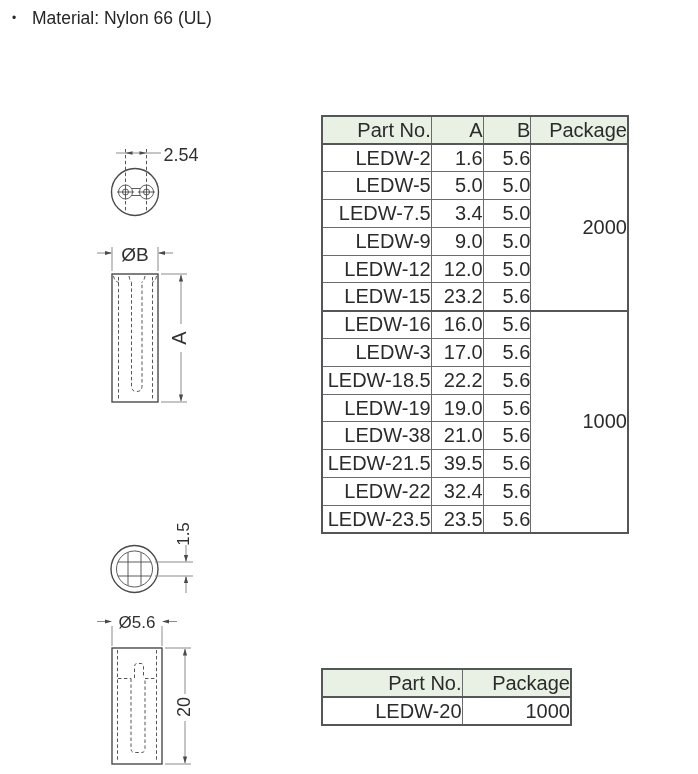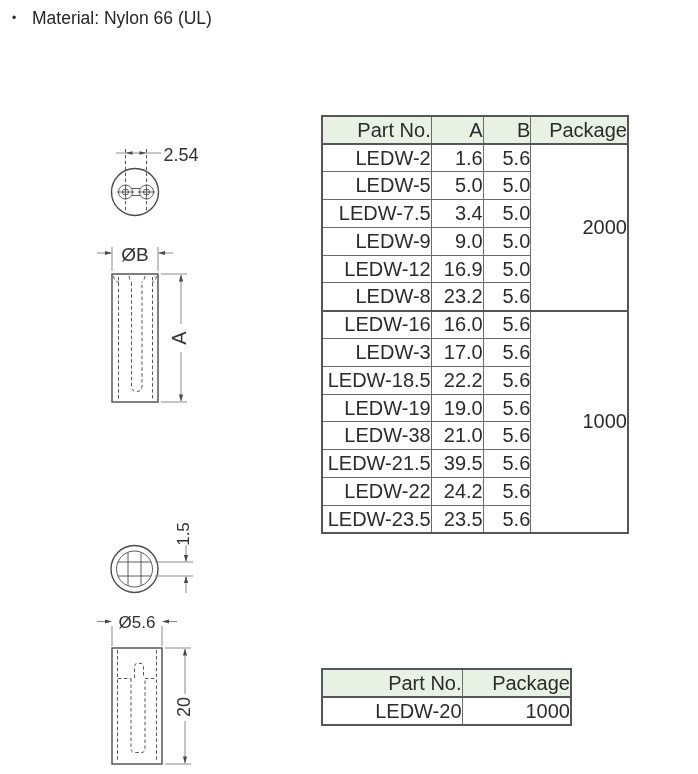--- a/index.html
+++ b/index.html
@@ -160,25 +160,25 @@
         <td>3.4</td>
         <td>5.0</td>
       </tr>
       <tr>
         <td>LEDW-9</td>
         <td>9.0</td>
         <td>5.0</td>
       </tr>
       <tr>
         <td>LEDW-12</td>
-        <td>16.9</td>
-        <td>5.0</td>
-      </tr>
-      <tr>
-        <td>LEDW-8</td>
+        <td>12.0</td>
+        <td>5.0</td>
+      </tr>
+      <tr>
+        <td>LEDW-15</td>
         <td>23.2</td>
         <td>5.6</td>
       </tr>
       <tr class="group-start">
         <td>LEDW-16</td>
         <td>16.0</td>
         <td>5.6</td>
         <td rowspan="8">1000</td>
       </tr>
       <tr>
@@ -201,21 +201,21 @@
         <td>21.0</td>
         <td>5.6</td>
       </tr>
       <tr>
         <td>LEDW-21.5</td>
         <td>39.5</td>
         <td>5.6</td>
       </tr>
       <tr>
         <td>LEDW-22</td>
-        <td>24.2</td>
+        <td>32.4</td>
         <td>5.6</td>
       </tr>
       <tr>
         <td>LEDW-23.5</td>
         <td>23.5</td>
         <td>5.6</td>
       </tr>
     </tbody>
   </table>
 

